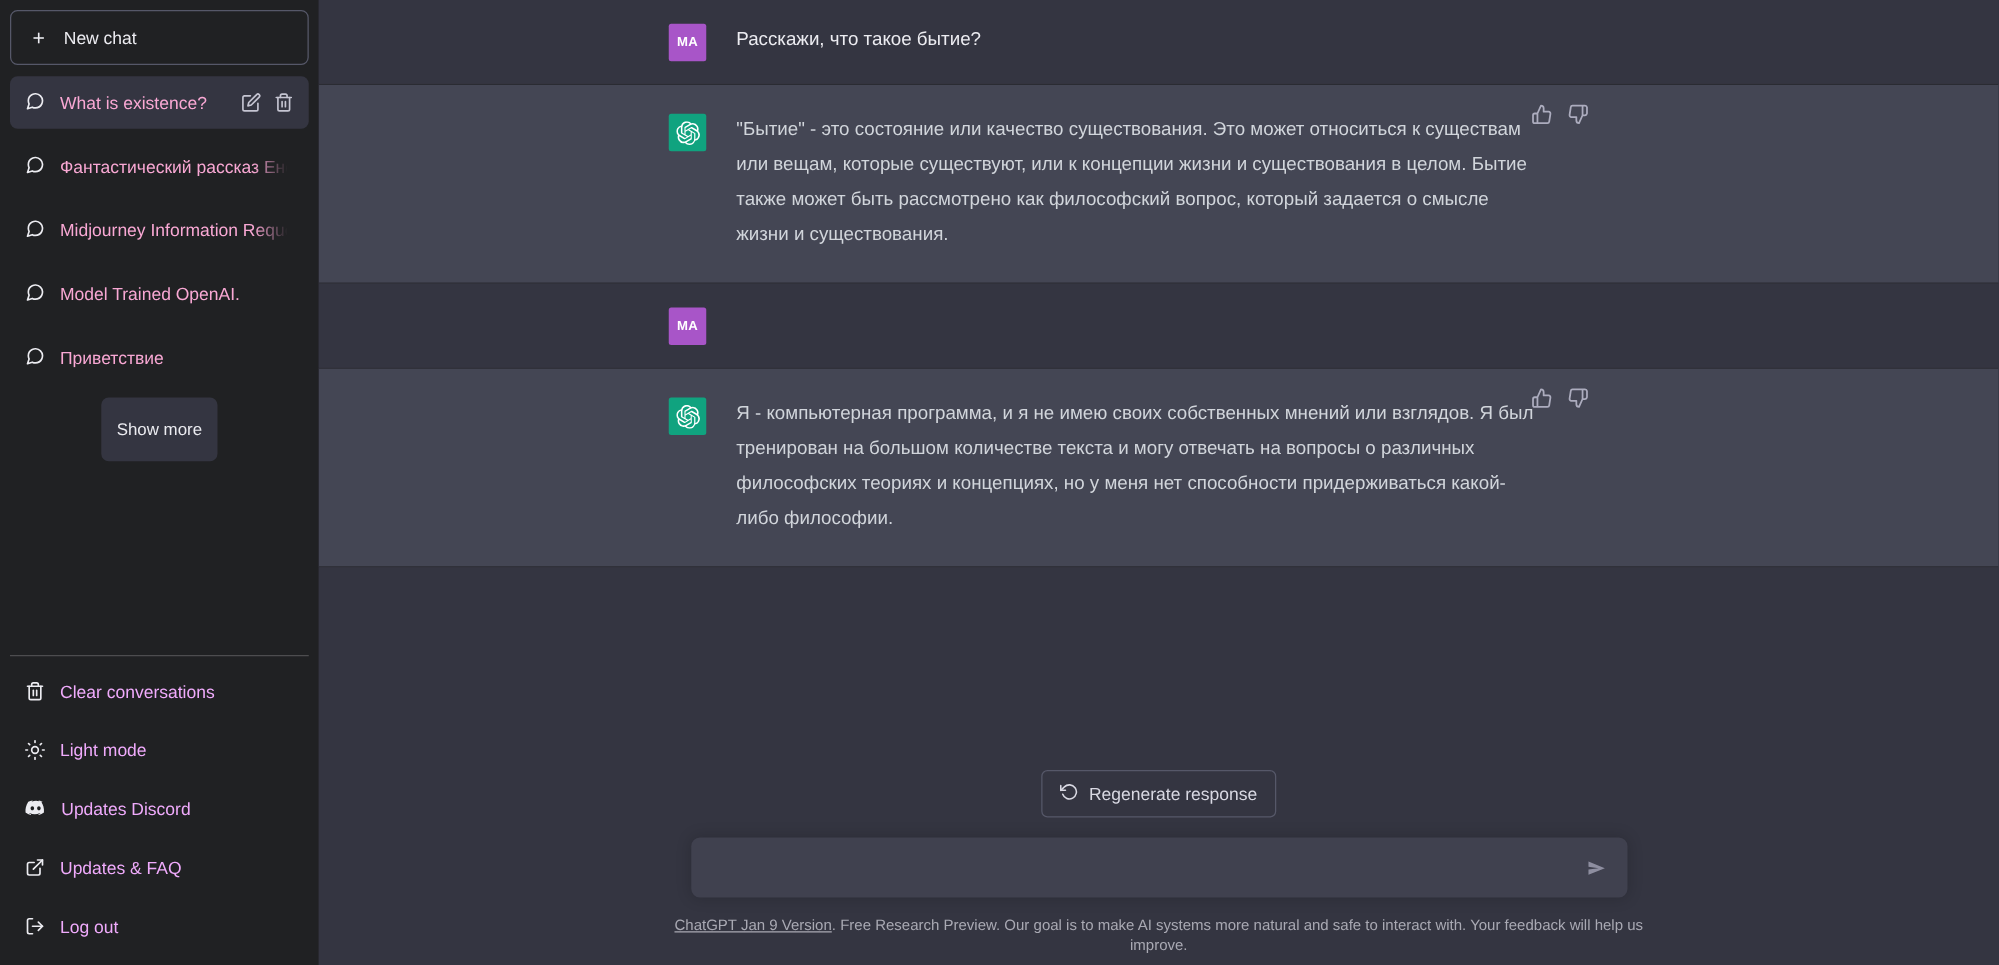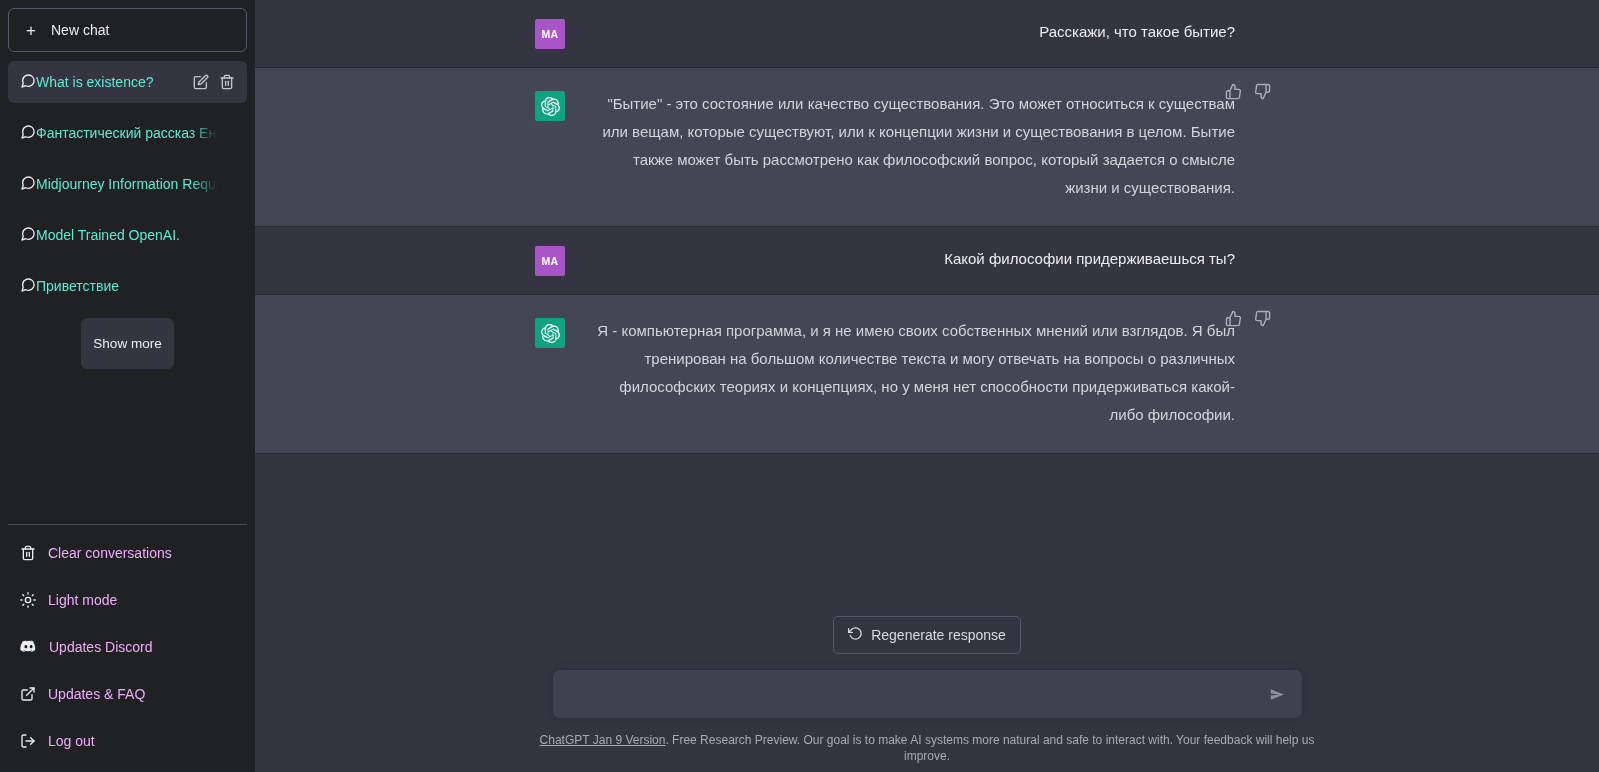--- a/index.html
+++ b/index.html
@@ -25,24 +25,24 @@
     height: 44px; padding: 0 14px;
     border: 1px solid #565869; border-radius: 6px;
     color: #ececf1; font-size: 14px; cursor: pointer;
     flex-shrink: 0;
   }
   .plus-ico { font-size: 17px; line-height: 1; color: #ececf1; width: 16px; text-align:center;}
 
   .chat-list { margin-top: 9px; display: flex; flex-direction: column; flex-shrink: 0; }
   .chat-item {
     position: relative;
-    display: flex; align-items: center; 
+    display: flex; align-items: center; gap: 12px;
     height: 42px; padding: 0 12px;
     border-radius: 6px; cursor: pointer;
-    color: #5eead4; font-size: 14px;
+    color: #f9a8d4; font-size: 14px;
     margin-bottom: 9px;
     overflow: hidden;
   }
   .chat-item.active { background: #343541; }
   .chat-label {
     white-space: nowrap; overflow: hidden;
     flex: 1; max-width: 182px;
     mask-image: linear-gradient(to right, #000 85%, transparent 100%);
     -webkit-mask-image: linear-gradient(to right, #000 85%, transparent 100%);
   }
@@ -70,21 +70,21 @@
   .menu-item svg { display:block; flex-shrink:0; }
 
   
   .main {
     flex: 1; height: 772px; position: relative;
     background: #343541; overflow: hidden;
     display: flex; flex-direction: column;
   }
   .thread { flex: 0 0 auto; }
 
-  .msg-row { width: 100%; display: flex; justify-content: flex-start; position: relative; text-align: right; }
+  .msg-row { width: 100%; display: flex; justify-content: flex-start; position: relative; }
   .msg-row.user { background: #343541; }
   .msg-row.assistant { background: #444654; border-top: 1px solid #2a2b32; border-bottom: 1px solid #2a2b32; }
 
   .msg-inner {
     display: flex; gap: 24px;
     padding: 18px 0 18px 0;
     margin-left: 280px;
     width: 700px;
     position: relative;
   }
@@ -329,21 +329,20 @@
                   <path d="M10 15v4a3 3 0 0 0 3 3l4-9V2H5.72a2 2 0 0 0-2 1.7l-1.38 9a2 2 0 0 0 2 2.3zm7-13h2.67A2.31 2.31 0 0 1 22 4v7a2.31 2.31 0 0 1-2.33 2H17"></path>
                 </svg>
             </span>
           </div>
         </div>
       </div>
 
       <div class="msg-row user">
         <div class="msg-inner">
           <div class="avatar user">MA</div>
-          <div class="msg-text">Какой философии придерживаешься ты?</div>
         </div>
       </div>
 
       <div class="msg-row assistant">
         <div class="msg-inner">
           <div class="avatar bot">
             <svg width="19" height="19" viewBox="0 0 24 24" fill="#ffffff">
                 <path d="M22.28 9.82a5.98 5.98 0 0 0-.52-4.91 6.05 6.05 0 0 0-6.51-2.9A6 6 0 0 0 4.98 4.18a5.98 5.98 0 0 0-4 2.9 6.05 6.05 0 0 0 .74 7.1 5.98 5.98 0 0 0 .51 4.91 6.05 6.05 0 0 0 6.52 2.9A5.98 5.98 0 0 0 13.26 24a6.05 6.05 0 0 0 5.77-4.21 5.98 5.98 0 0 0 4-2.9 6.05 6.05 0 0 0-.75-7.07zM13.26 22.43a4.48 4.48 0 0 1-2.88-1.04l.14-.08 4.78-2.76a.79.79 0 0 0 .39-.68v-6.74l2.02 1.17a.07.07 0 0 1 .4.06v5.58a4.5 4.5 0 0 1-4.49 4.49zM3.6 18.3a4.47 4.47 0 0 1-.54-3.01l.14.09 4.79 2.76a.77.77 0 0 0 .78 0l5.84-3.37v2.33a.08.08 0 0 1-.03.07l-4.84 2.79a4.5 4.5 0 0 1-6.14-1.65zM2.34 7.9a4.48 4.48 0 0 1 2.35-1.97V11.6a.77.77 0 0 0 .38.67l5.82 3.36-2.02 1.17a.07.07 0 0 1-.07 0l-4.83-2.8A4.5 4.5 0 0 1 2.34 7.9zm16.6 3.86L13.1 8.38l2.01-1.16a.07.07 0 0 1 .07 0l4.84 2.79a4.49 4.49 0 0 1-.68 8.1v-5.68a.79.79 0 0 0-.4-.67zm2.01-3.02l-.14-.09-4.78-2.79a.78.78 0 0 0-.79 0L9.4 9.23V6.9a.07.07 0 0 1 .03-.07l4.84-2.79a4.49 4.49 0 0 1 6.67 4.65zM8.3 12.87l-2.02-1.17a.08.08 0 0 1-.04-.06V6.07a4.49 4.49 0 0 1 7.36-3.44l-.14.08L8.68 5.47a.79.79 0 0 0-.39.68zm1.1-2.37l2.6-1.5 2.6 1.5v3l-2.6 1.5-2.6-1.5z"></path>
               </svg>
           </div>

